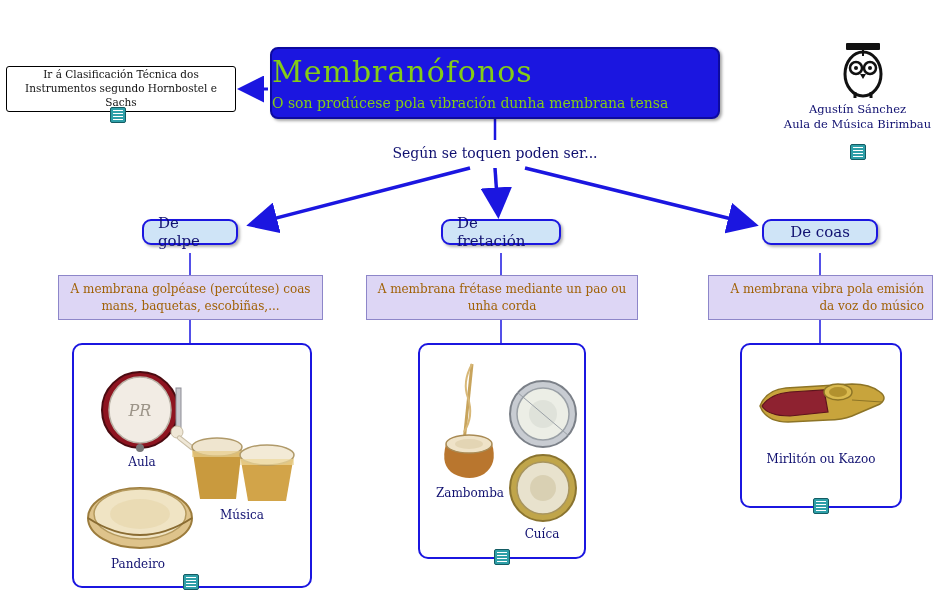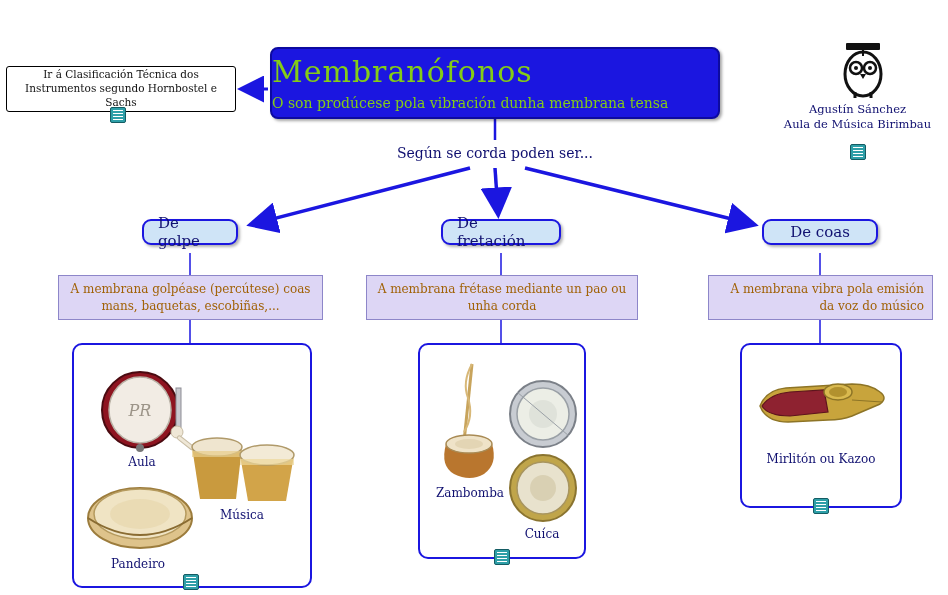--- a/index.html
+++ b/index.html
@@ -165,21 +165,21 @@
     <path d="M22 52 L22 58 M38 52 L38 58" stroke="#111" stroke-width="3"></path>
   </svg>
   <div class="author">
     <div class="lines2">Agustín Sánchez</div>
     <div>Aula de Música Birimbau</div>
   </div>
   <div class="author-icon">
     <div class="docicon"></div>
   </div>
 
-  <div class="center-cap">Según se corda poden ser...</div>
+  <div class="center-cap">Según se toquen poden ser...</div>
 
   <div class="pill" id="pill0">
     <span>De golpe</span>
   </div>
   <div class="pill" id="pill1">
     <span>De fretación</span>
   </div>
   <div class="pill" id="pill2">
     <span>De coas</span>
   </div>

